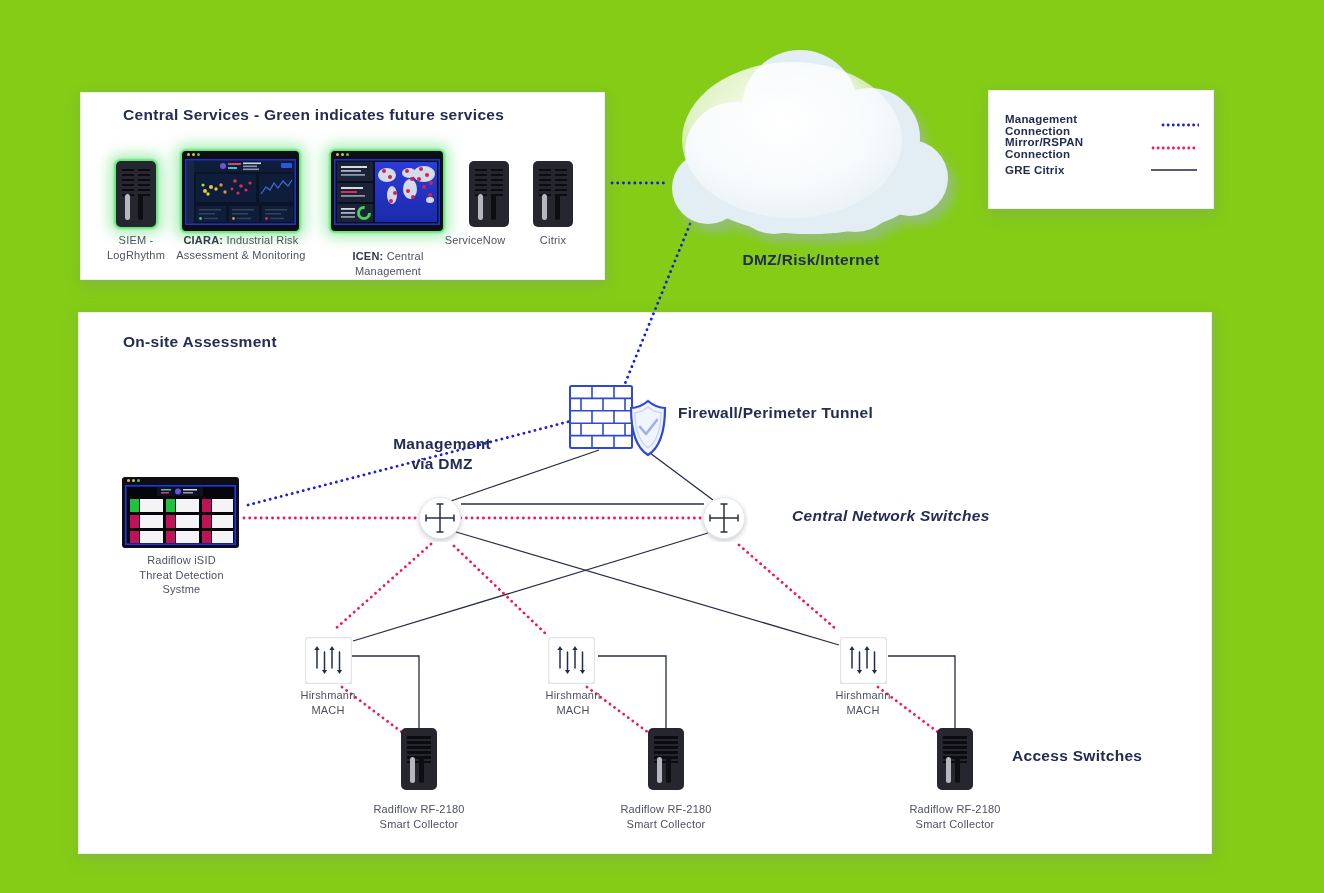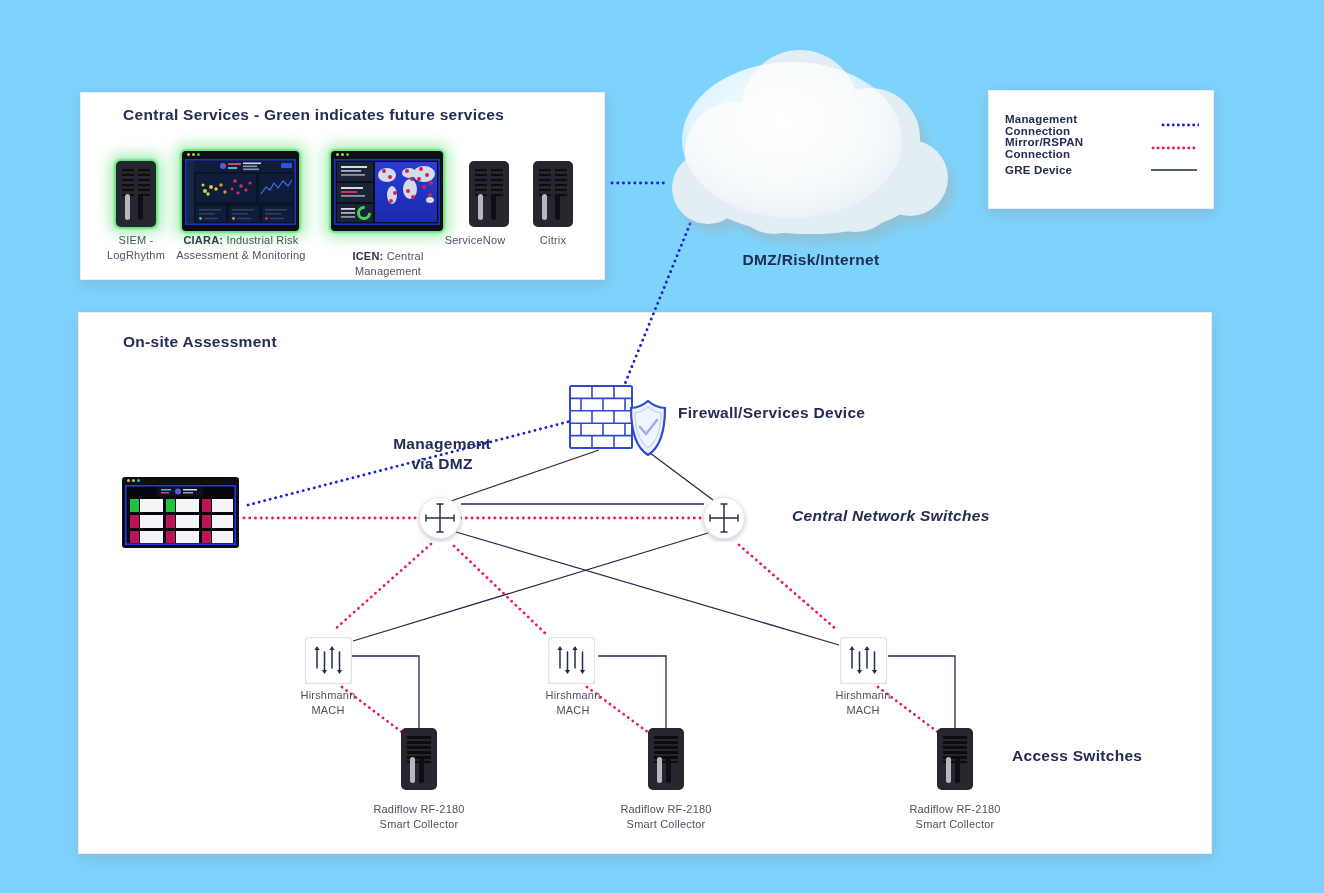--- a/index.html
+++ b/index.html
@@ -1,16 +1,16 @@
 <!DOCTYPE html>
 <html><head>
 <meta charset="utf-8">
 <style>
   html,body{margin:0;padding:0;background:#fff;}
-  .canvas{position:relative;width:1324px;height:893px;background:#7dd3fc;overflow:hidden;
+  .canvas{position:relative;width:1324px;height:893px;background:#84cc16;overflow:hidden;
           font-family:"Liberation Sans",sans-serif;color:#232c52;}
   .panel{position:absolute;background:#fff;border:1px solid #ededf2;
          box-shadow:0 6px 16px rgba(130,140,160,.22),2px 2px 8px rgba(130,140,160,.14);z-index:1;}
   .panel-title{position:absolute;font-size:15.5px;font-weight:700;letter-spacing:.3px;color:#232c52;}
   .node{position:absolute;z-index:4;}
   .biglabel{position:absolute;z-index:4;font-size:15.5px;font-weight:700;letter-spacing:.3px;color:#232c52;}
   .smalllabel{position:absolute;z-index:4;font-size:11px;line-height:14.5px;color:#4e5160;
               text-align:center;letter-spacing:.2px;}
   .smalllabel b{color:#34374a;}
   
@@ -188,21 +188,21 @@
         <line x1="3" y1="4" x2="47" y2="4" stroke="#1a1fd6" stroke-width="2.8" stroke-linecap="round" stroke-dasharray="0.1 5"></line>
       </svg>
     </div>
     <div class="legend-row" style="top:49px;">
       <span class="ltext">Mirror/RSPAN Connection</span>
       <svg width="50" height="8">
         <line x1="3" y1="4" x2="47" y2="4" stroke="#ee175c" stroke-width="2.8" stroke-linecap="round" stroke-dasharray="0.1 5"></line>
       </svg>
     </div>
     <div class="legend-row" style="top:71px;">
-      <span class="ltext">GRE Device</span>
+      <span class="ltext">GRE Citrix</span>
       <svg width="50" height="8">
         <line x1="2" y1="4" x2="48" y2="4" stroke="#1c2442" stroke-width="1.3"></line>
       </svg>
     </div>
   </div>
 
   <svg style="position:absolute;left:0;top:0;z-index:2;" width="1324" height="893" viewBox="0 0 1324 893">
 
     <g stroke="#262c45" stroke-width="1.3" fill="none">
       <path d="M599 450 L451 501"></path>
@@ -278,21 +278,21 @@
         <line x1="63" y1="45.2" x2="63" y2="57.6"></line>
       <line x1="30" y1="57.6" x2="30" y2="70"></line>
         <line x1="52" y1="57.6" x2="52" y2="70"></line>
     </g>
     <g>
       <path d="M86 23 C 92 28, 99 30, 103 30 C 103 52, 99 69, 86 77 C 73 69, 69 52, 69 30 C 73 30, 80 28, 86 23 Z" fill="#f0f4fd" stroke="#2f49d1" stroke-width="2.2"></path>
       <path d="M86 29 C 91 33, 96 34.5, 99 34.8 C 99 51, 95.5 63, 86 70 C 76.5 63, 73 51, 73 34.8 C 76 34.5, 81 33, 86 29 Z" fill="none" stroke="#c9d6f5" stroke-width="1.4"></path>
       <path d="M78 49 L 84 56 L 95 42" fill="none" stroke="#9db1e8" stroke-width="2.6" stroke-linecap="round" stroke-linejoin="round"></path>
     </g>
   </svg>
-  <div class="biglabel" style="left:678px;top:404px;">Firewall/Services Device</div>
+  <div class="biglabel" style="left:678px;top:404px;">Firewall/Perimeter Tunnel</div>
 
   <div class="biglabel" style="left:372px;top:434px;width:140px;text-align:center;line-height:20px;">
     <span>Management</span><br>
     <span>via DMZ</span>
   </div>
 
   <div class="screen node" style="left:122px;top:477px;width:117px;height:71px;padding:8px 2px 2px 2px;border-radius:3px;">
     <div class="dots">
         <i style="background:#d5c63a"></i>
         <i style="background:#c0cf3a"></i>
@@ -322,20 +322,25 @@
         <rect x="87" y="30" width="21" height="13" fill="#f4f4f6"></rect>
 
       <rect x="5" y="46" width="9" height="12" fill="#bf1257"></rect>
         <rect x="15" y="46" width="23" height="12" fill="#f4f4f6"></rect>
       <rect x="41" y="46" width="9" height="12" fill="#bf1257"></rect>
         <rect x="51" y="46" width="23" height="12" fill="#f4f4f6"></rect>
       <rect x="77" y="46" width="9" height="12" fill="#bf1257"></rect>
         <rect x="87" y="46" width="21" height="12" fill="#f4f4f6"></rect>
     </svg>
   </div>
+  <div class="smalllabel" style="left:124px;top:553px;width:115px;">
+    <span>Radiflow iSID</span><br>
+    <span>Threat Detection</span><br>
+    <span>Systme</span>
+  </div>
 
   <svg class="node" style="left:416px;top:494px;" width="48" height="48" viewBox="0 0 48 48">
     <defs>
         <filter id="csh" x="-40%" y="-40%" width="180%" height="180%">
       <feDropShadow dx="0" dy="2" stdDeviation="2.5" flood-color="#6a7288" flood-opacity="0.4"></feDropShadow>
         </filter>
       </defs>
     <circle cx="24" cy="24" r="20.5" fill="#ffffff" stroke="#e6e6ec" stroke-width="1" filter="url(#csh)"></circle>
     <g stroke="#262c45" stroke-width="1.5">
       <line x1="10" y1="24" x2="38" y2="24"></line>

